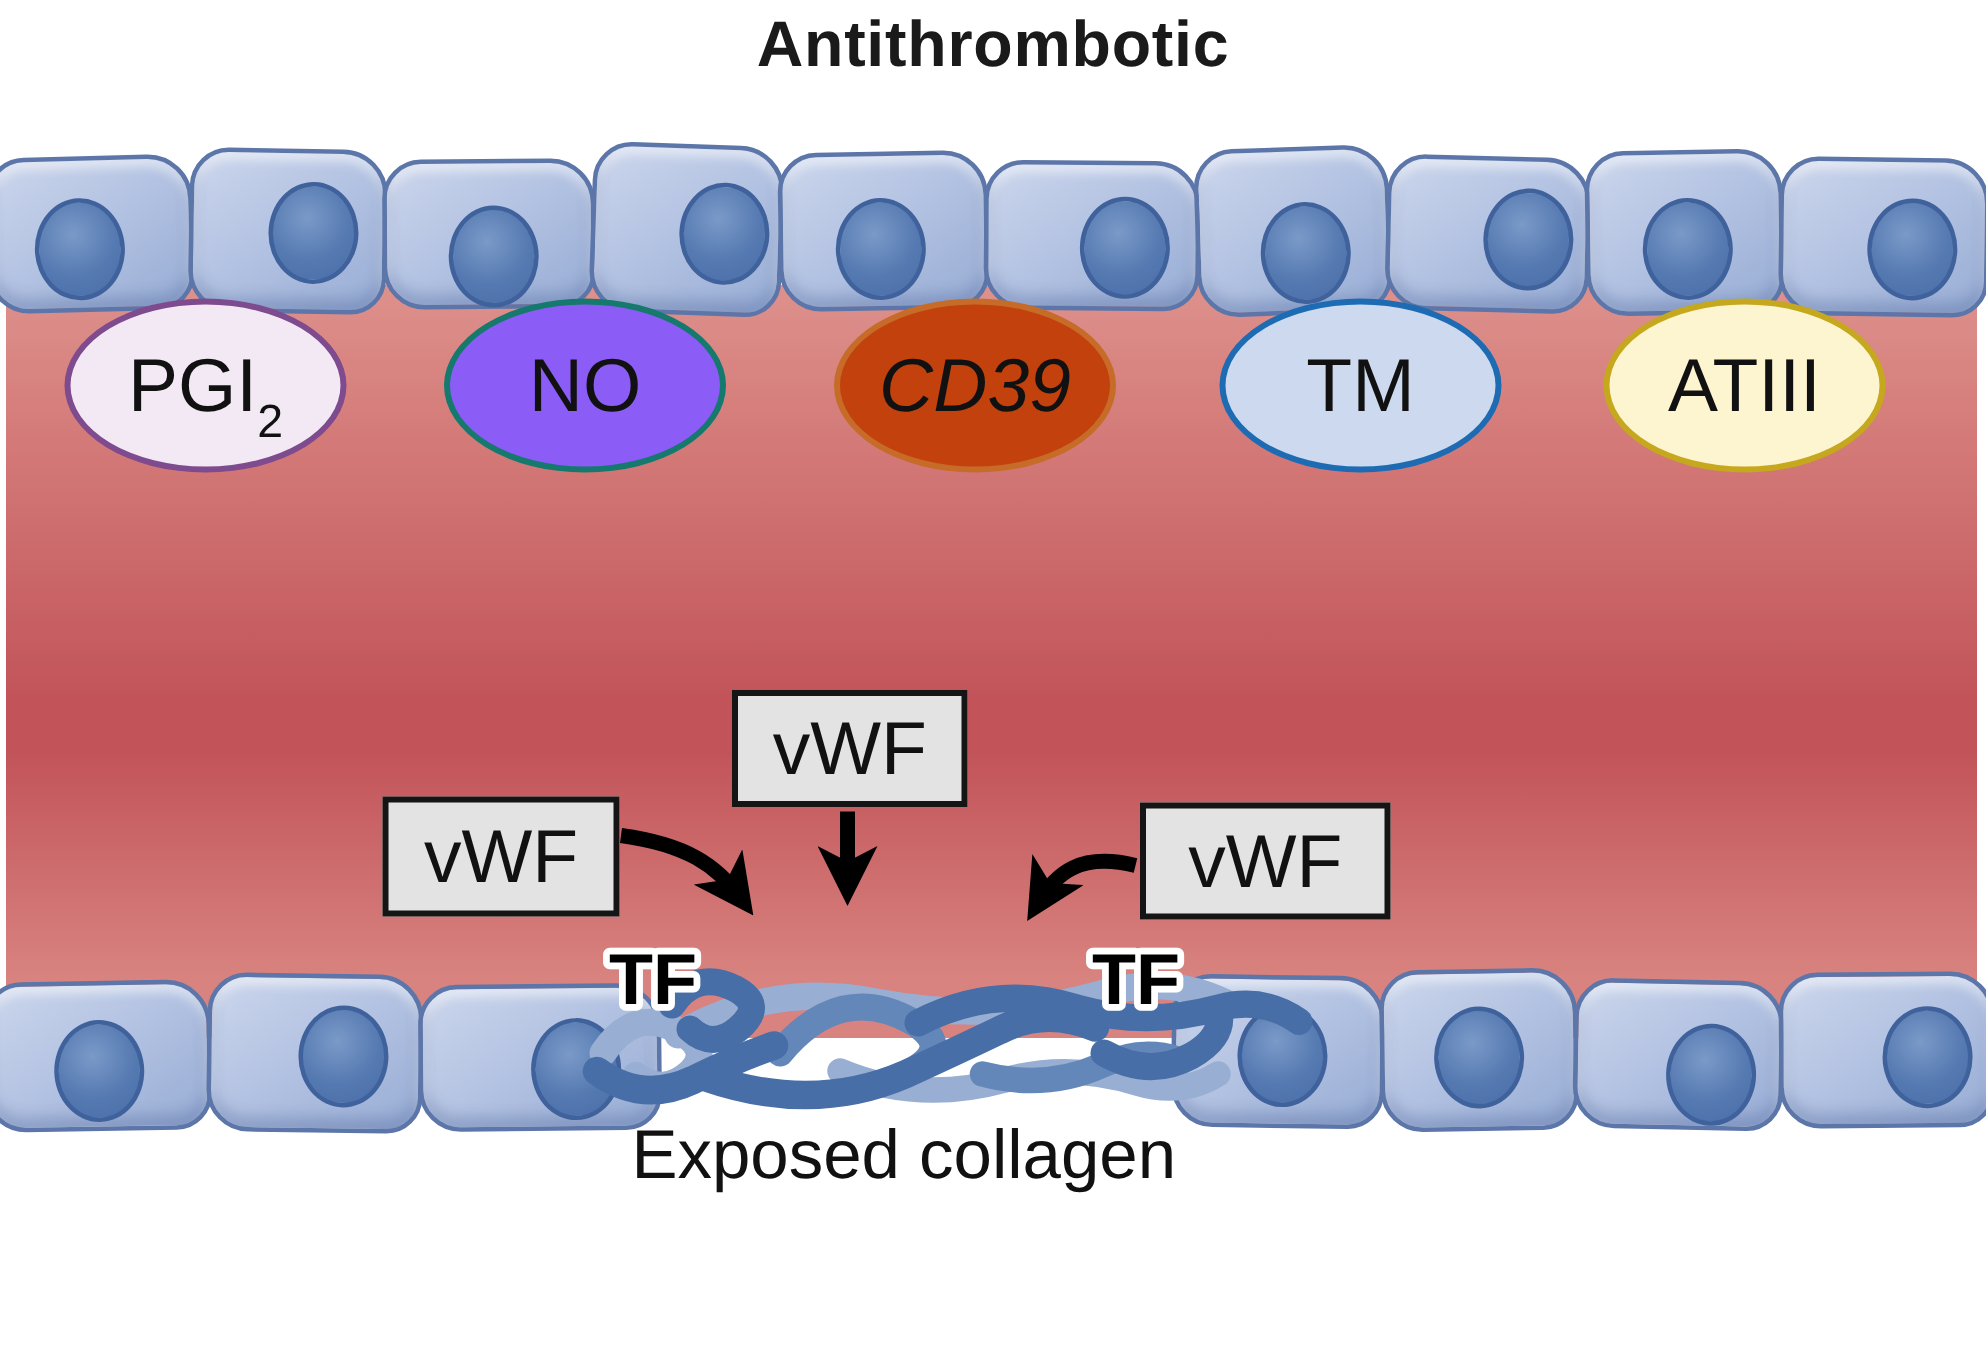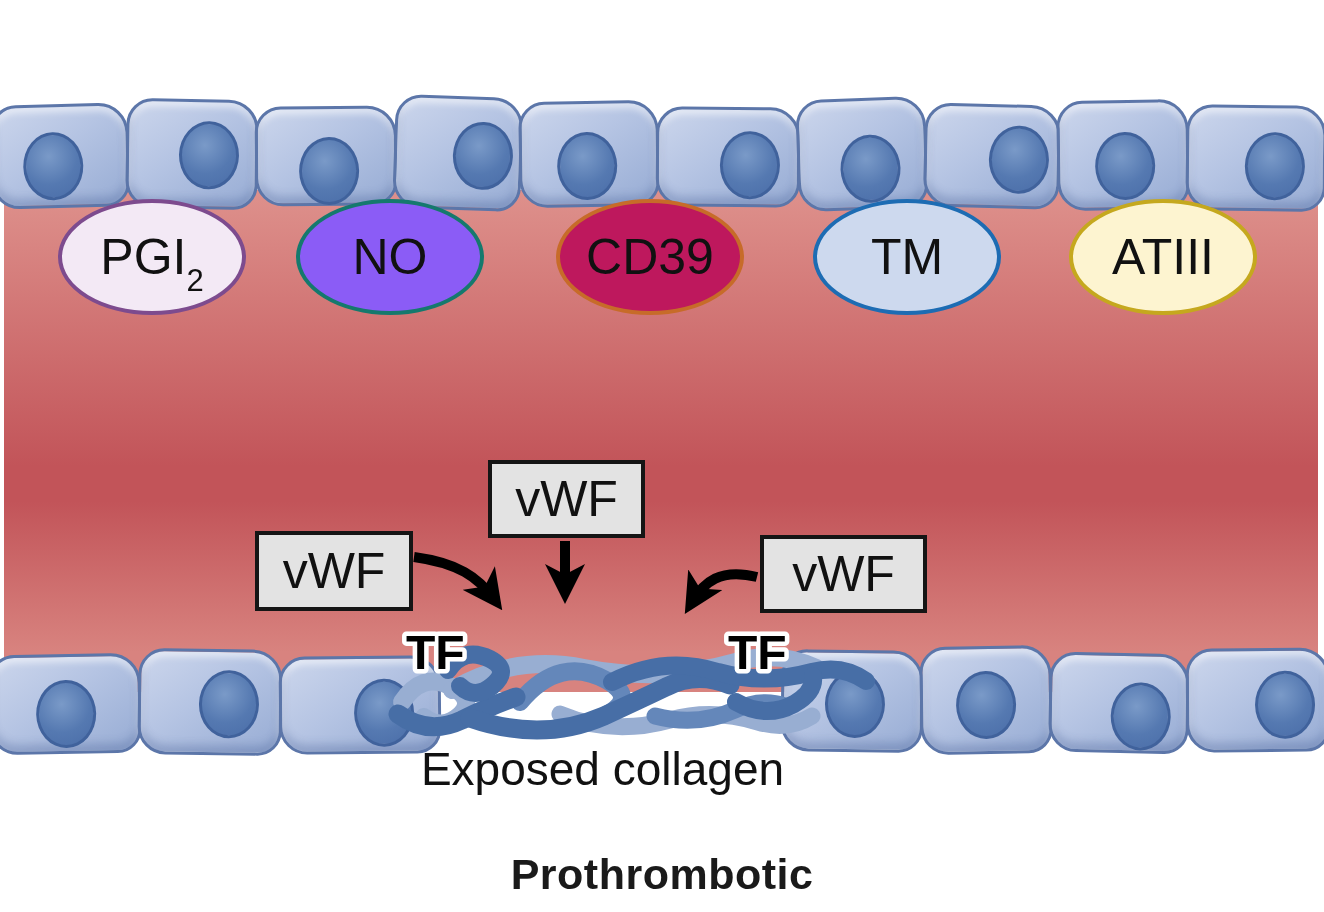--- a/index.html
+++ b/index.html
@@ -41,21 +41,21 @@
     background:radial-gradient(circle at 42% 34%, #7a9ac8 0%, #5579b1 55%, #4a6da8 100%);
     border:3px solid #40629c;box-sizing:border-box;
   }
   
   .factor{
     position:absolute;top:199px;width:188px;height:116px;border-radius:50%;
     border:4px solid #555;display:flex;align-items:center;justify-content:center;
     font-size:50px;color:#111;z-index:3;box-sizing:border-box;
   }
   .factor sub{font-size:.62em;line-height:0;position:relative;bottom:-.18em;}
-  #factor-0{left:58px;}
+  #factor-0{left:43px;}
   #factor-1{left:296px;}
   #factor-2{left:556px;}
   #factor-3{left:813px;}
   #factor-4{left:1069px;}
   
   .vwf-box{
     position:absolute;background:#e3e3e3;border:4px solid #151515;
     display:flex;align-items:center;justify-content:center;
     font-size:50px;color:#111;z-index:4;box-sizing:border-box;
   }
@@ -73,20 +73,21 @@
   #collagen-caption{
     position:absolute;left:330px;top:742px;width:545px;text-align:center;
     font-size:46px;color:#111;z-index:6;
   }
 </style>
 </head>
 <body>
 
 <div id="canvas" style="--lum-top: #de918c; --lum-mid: #c25459; --lum-bot: #d8837f;">
 
+  <div class="fig-title" id="title-top">Antithrombotic</div>
 
   <div id="lumen"></div>
 
   <div class="cell-row" id="row-top">
       <div class="endo-cell" style="width: 138px; height: 104px; margin-top: 8px; transform: rotate(-1.5deg);">
         <div class="nucleus" style="left: 22%; top: 26%;"></div>
       </div>
       <div class="endo-cell" style="width: 132px; height: 110px; margin-top: 3px; transform: rotate(1deg);">
         <div class="nucleus" style="left: 40%; top: 18%;"></div>
       </div>
@@ -140,21 +141,21 @@
         <div class="nucleus" style="left: 48%; top: 20%;"></div>
       </div>
     </div>
 
   <div class="factor" id="factor-0" style="background: rgb(243, 233, 245); border-color: rgb(125, 75, 142);">
     <span><span>PGI</span><sub>2</sub></span>
   </div>
   <div class="factor" id="factor-1" style="background: #8b5cf6; border-color: rgb(21, 121, 109);">
     <span>NO</span>
   </div>
-  <div class="factor" id="factor-2" style="background: #be185d; border-color: rgb(199, 107, 41);">
+  <div class="factor" id="factor-2" style="background: #c2410c; border-color: rgb(199, 107, 41); font-style: italic;">
     <span>CD39</span>
   </div>
   <div class="factor" id="factor-4" style="background: rgb(253, 244, 208); border-color: rgb(197, 168, 30);">
     <span>ATIII</span>
   </div>
   <div class="factor" id="factor-3" style="background: rgb(205, 217, 238); border-color: rgb(29, 108, 179);">
     <span>TM</span>
   </div>
 
   <div class="vwf-box" id="vwf-left">vWF</div>
@@ -186,14 +187,13 @@
       <path d="M565,541 L565,590" marker-end="url(#ah)"></path>
       <path d="M757,577 C720,568 704,582 692,602" marker-end="url(#ah)"></path>
     </g>
 
     <text class="tf-text" x="406" y="669">TF</text>
     <text class="tf-text" x="728" y="669">TF</text>
   </svg>
 
   <div id="collagen-caption">Exposed collagen</div>
 
-  <div class="fig-title" id="title-bottom">Prothrombotic</div>
 </div>
 
 </body></html>

